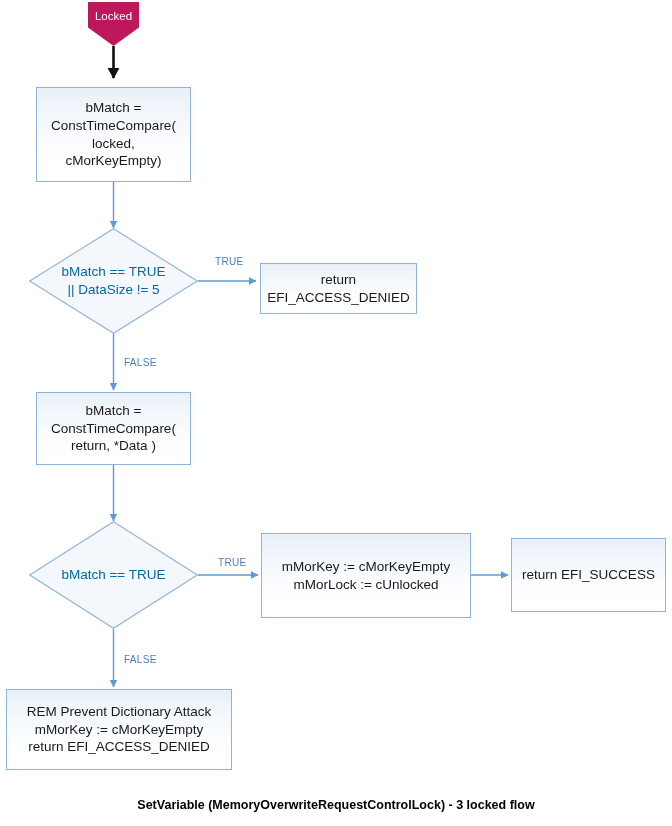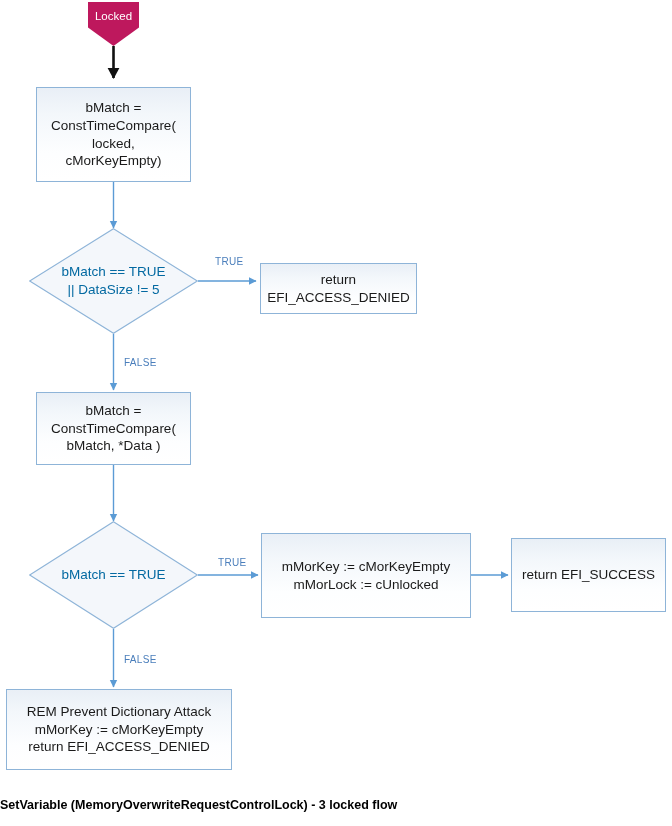--- a/index.html
+++ b/index.html
@@ -94,21 +94,21 @@
     font-size: 10px;
     color: #4A7EBB;
     letter-spacing: 0.3px;
     white-space: nowrap;
   }
 
   .caption {
     position: absolute;
     left: 0;
     width: 672px;
-    text-align: left;
+    text-align: center;
     font-size: 12.5px;
     font-weight: bold;
     color: #000000;
   }
 
   .line-blk { display: block; }
 </style>
 </head>
 <body>
 
@@ -170,21 +170,21 @@
     <div>
       <span class="line-blk">return</span>
       <span class="line-blk">EFI_ACCESS_DENIED</span>
     </div>
   </div>
 
   <div class="node proc" style="left:36px; top:392px; width:155px; height:73px;">
     <div>
       <span class="line-blk">bMatch =</span>
       <span class="line-blk">ConstTimeCompare(</span>
-      <span class="line-blk">bMatch, *Data )</span>
+      <span class="line-blk">return, *Data )</span>
     </div>
   </div>
 
   <div class="diamond-wrap" style="left:29px; top:521px; width:169px; height:108px;">
     <svg class="diamond-shape" viewBox="0 0 169 108" preserveAspectRatio="none">
       <polygon points="84.5,0.7 168.3,54 84.5,107.3 0.7,54" fill="#F4F7FB" stroke="#8EB4D8" stroke-width="1.1"></polygon>
     </svg>
     <div class="diamond-label">
       <div>
         <span class="line-blk">bMatch == TRUE</span>

